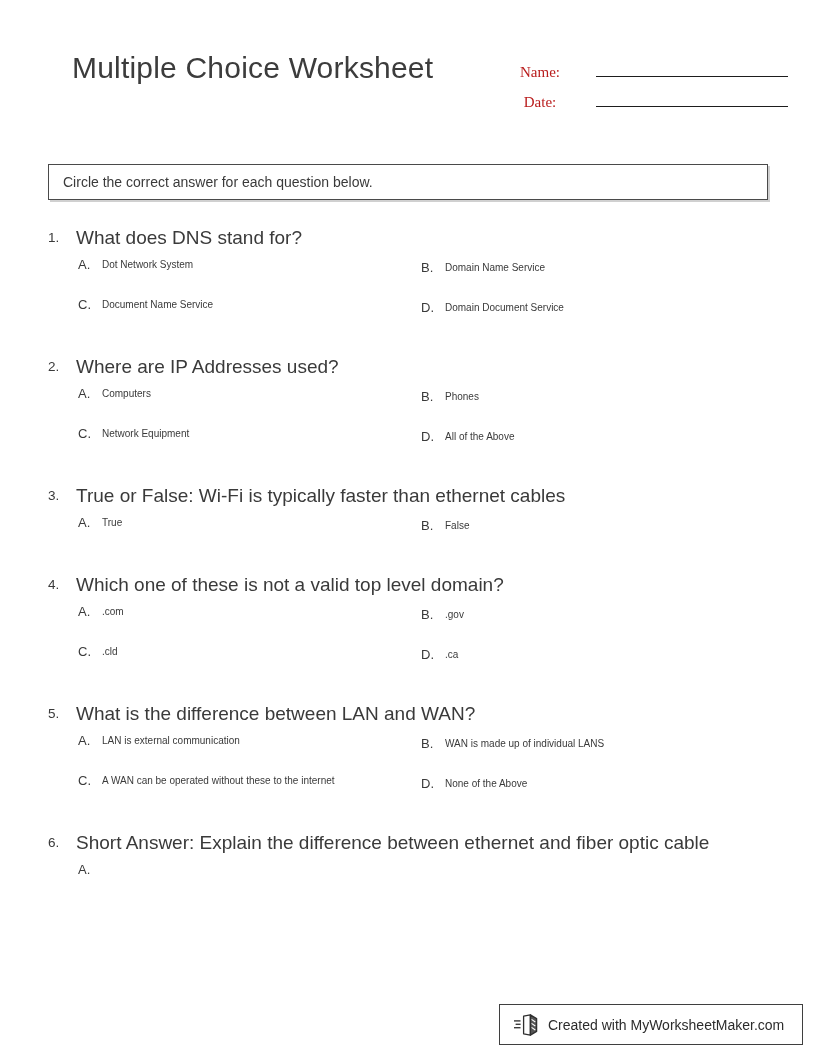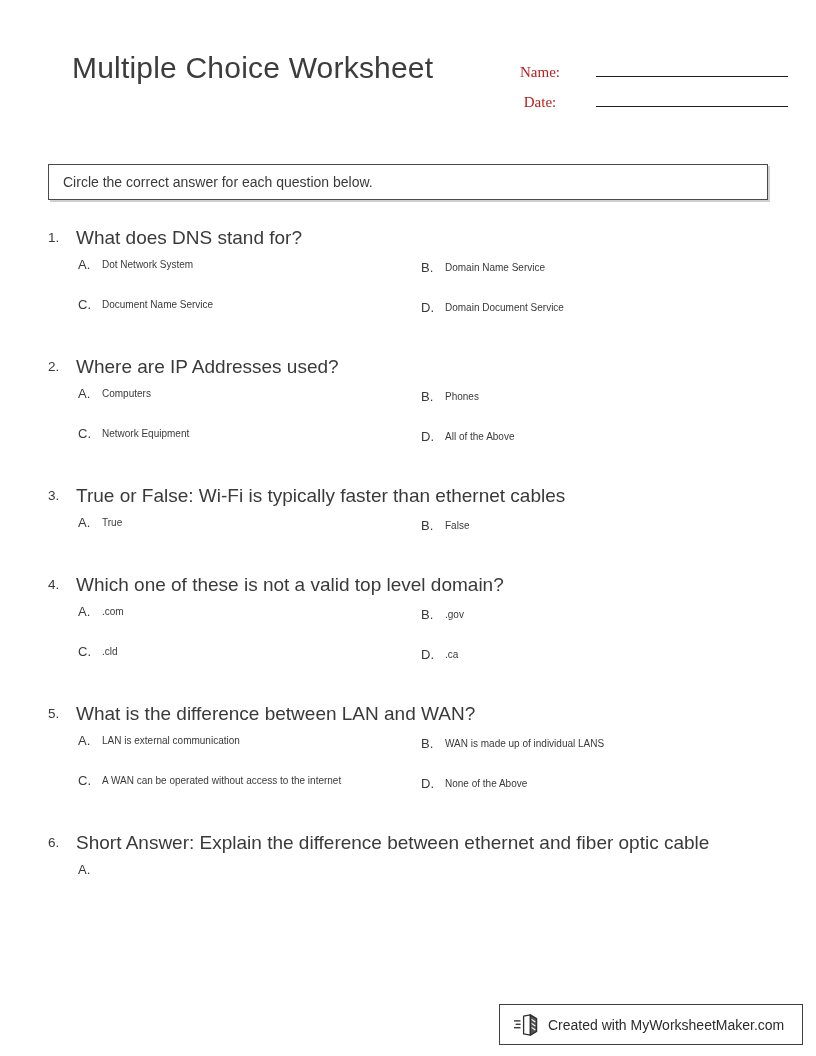--- a/index.html
+++ b/index.html
@@ -325,21 +325,21 @@
               <span class="opt-text">LAN is external communication</span>
             </div>
             <div class="opt col-right">
               <span class="opt-letter">B.</span>
               <span class="opt-text">WAN is made up of individual LANS</span>
             </div>
           </div>
           <div class="opt-row">
             <div class="opt col-left">
               <span class="opt-letter">C.</span>
-              <span class="opt-text wrap">A WAN can be operated without access to the internet</span>
+              <span class="opt-text wrap">A WAN can be operated without these to the internet</span>
             </div>
             <div class="opt col-right">
               <span class="opt-letter">D.</span>
               <span class="opt-text">None of the Above</span>
             </div>
           </div>
         </div>
       </div>
       <div class="question" style="margin-bottom: 0px;">
         <div class="q-head">

